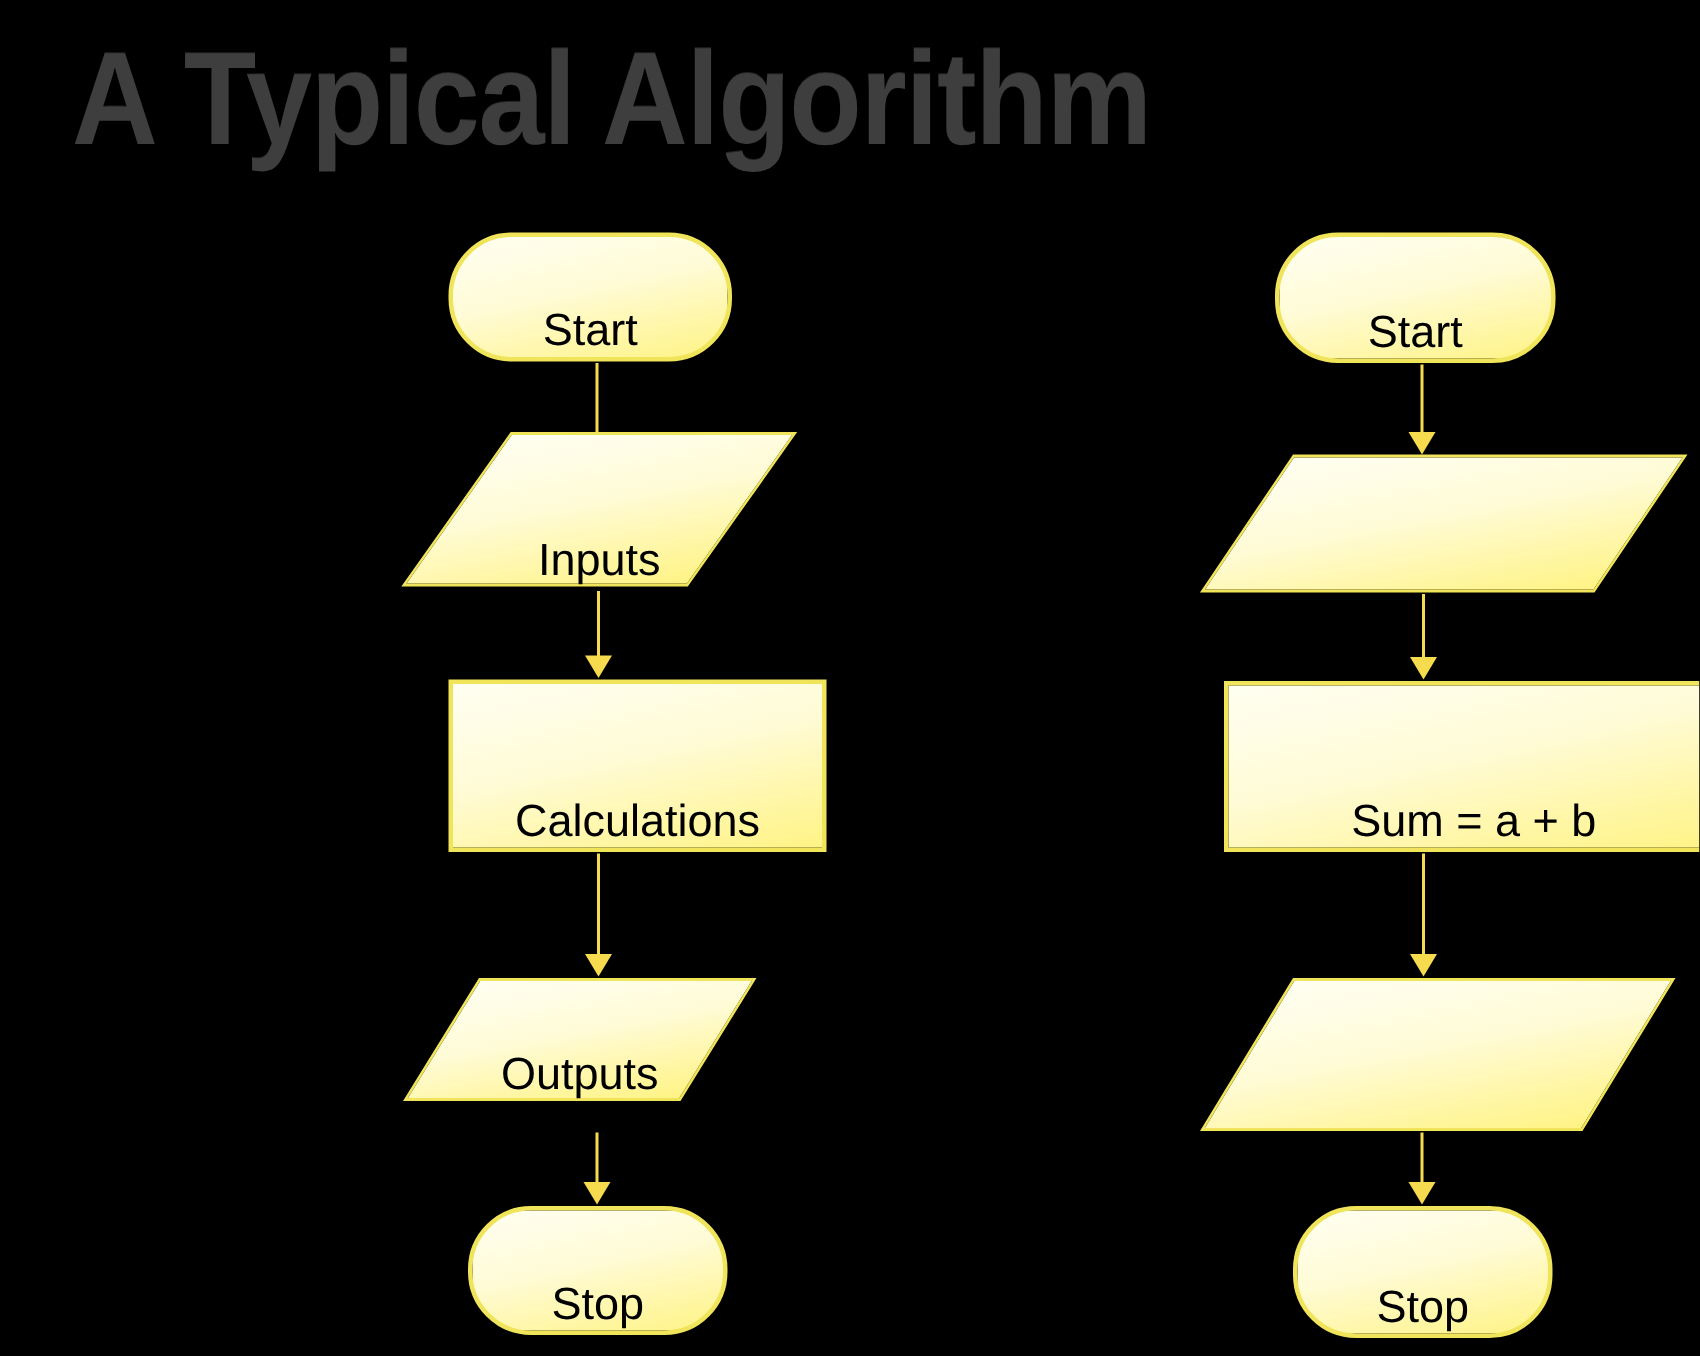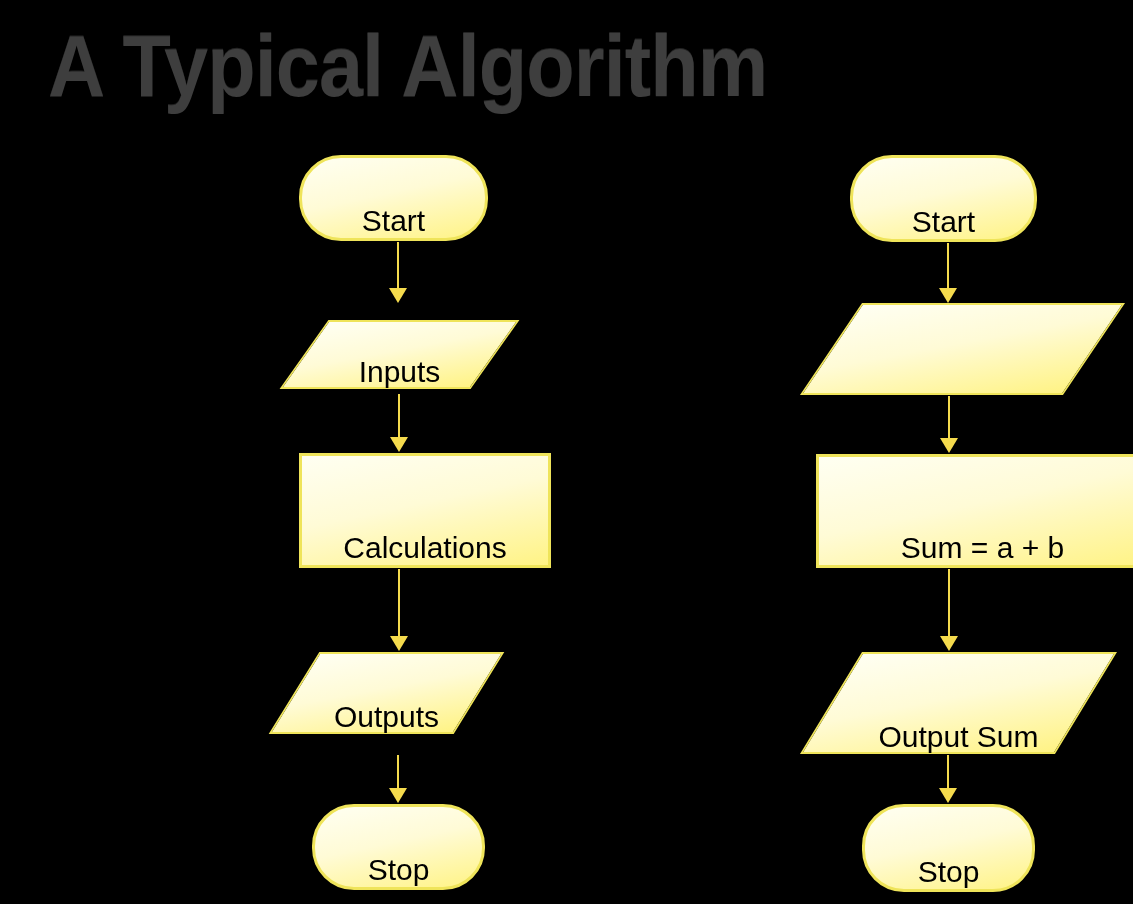--- a/index.html
+++ b/index.html
@@ -99,21 +99,21 @@
 
     <div class="node shape-fill terminator" style="left:299px; top:155px; width:189px; height:86px;">
       <span class="label">Start</span>
     </div>
 
     <div class="arrow" style="left:398px; top:242px; height:61px;">
       <div class="arrow-line"></div>
       <div class="arrow-head"></div>
     </div>
 
-    <div class="node io" style="left:272px; top:320px; width:255px; height:69px;">
+    <div class="node io" style="left:272px; top:288px; width:255px; height:103px;">
       <div class="io-bg" style="left:32px; right:32px; transform:skewX(-35.3deg);"></div>
       <span class="label">Inputs</span>
     </div>
 
     <div class="arrow" style="left:399px; top:394px; height:58px;">
       <div class="arrow-line"></div>
       <div class="arrow-head"></div>
     </div>
 
     <div class="node shape-fill process" style="left:274px; top:453px; width:252px; height:115px;margin-left:25px;">
@@ -165,21 +165,20 @@
       <span class="label">Sum = a + b</span>
     </div>
 
     <div class="arrow" style="left:949px; top:569px; height:82px;">
       <div class="arrow-line"></div>
       <div class="arrow-head"></div>
     </div>
 
     <div class="node io" style="left:800px; top:652px; width:317px; height:102px;">
       <div class="io-bg" style="left:31px; right:31px; transform:skewX(-31.3deg);"></div>
-      <span class="label">Output Sum</span>
     </div>
 
     <div class="arrow" style="left:948px; top:755px; height:48px;">
       <div class="arrow-line"></div>
       <div class="arrow-head"></div>
     </div>
 
     <div class="node shape-fill terminator" style="left:862px; top:804px; width:173px; height:88px;">
       <span class="label">Stop</span>
     </div>

